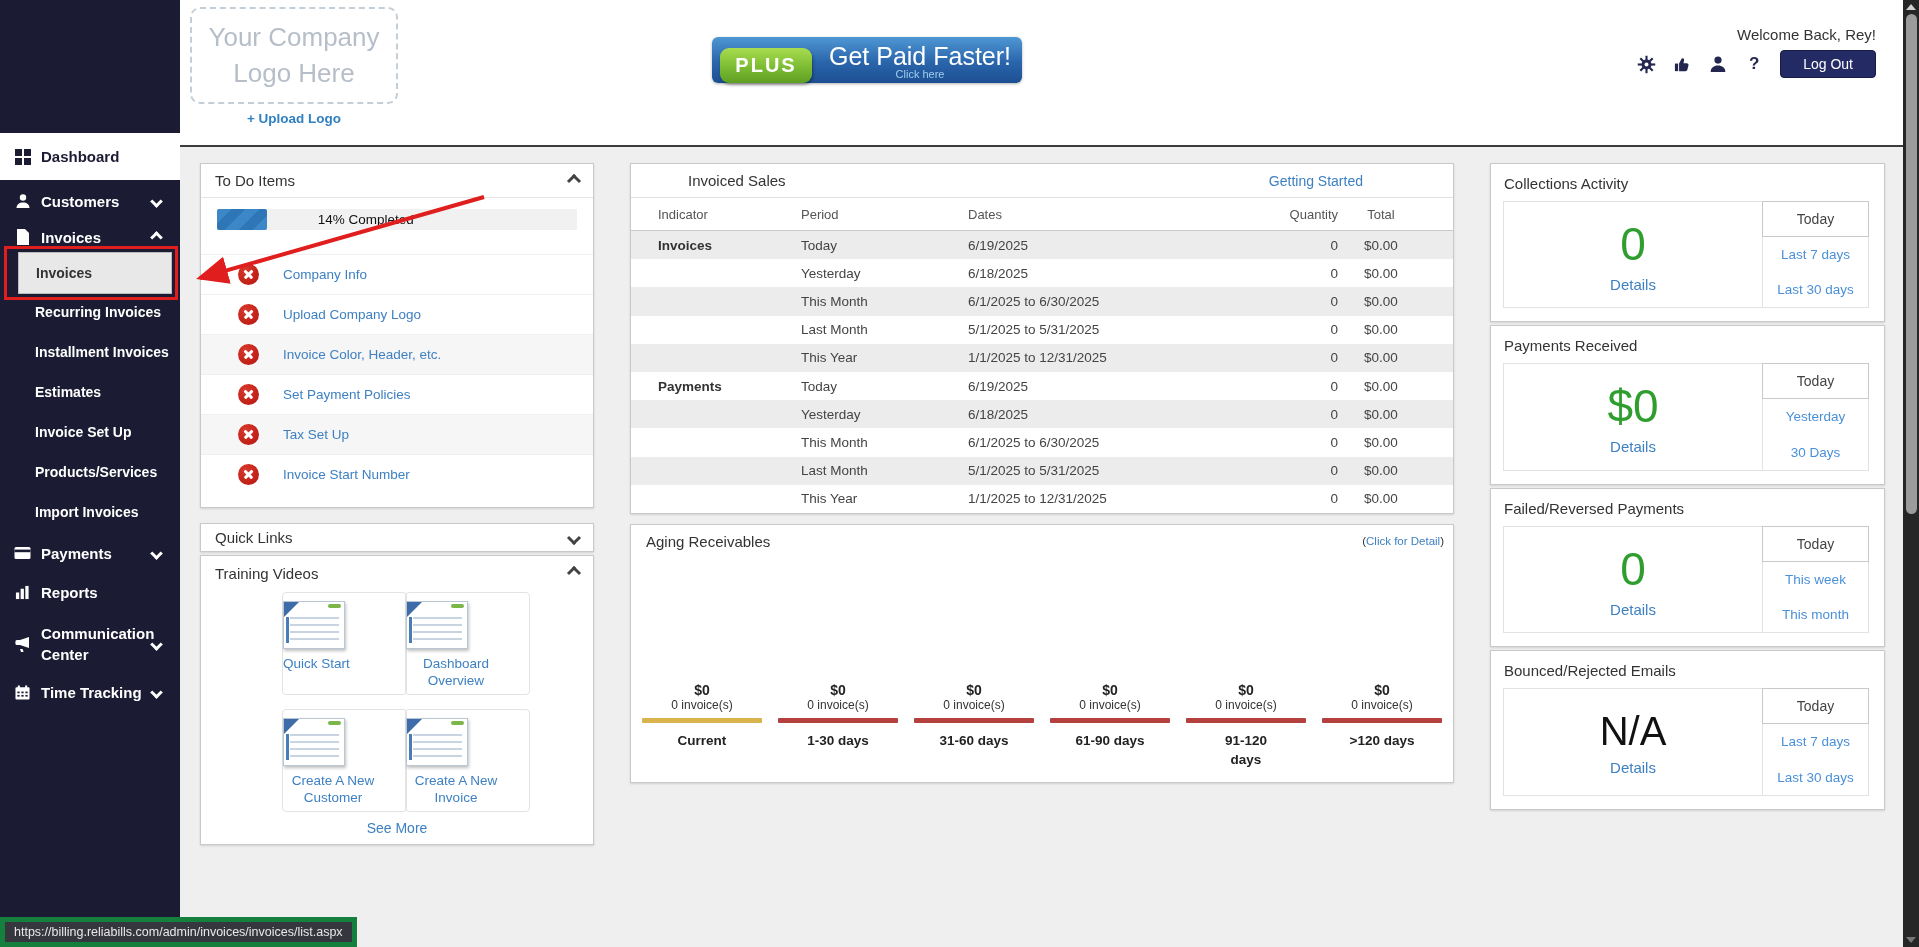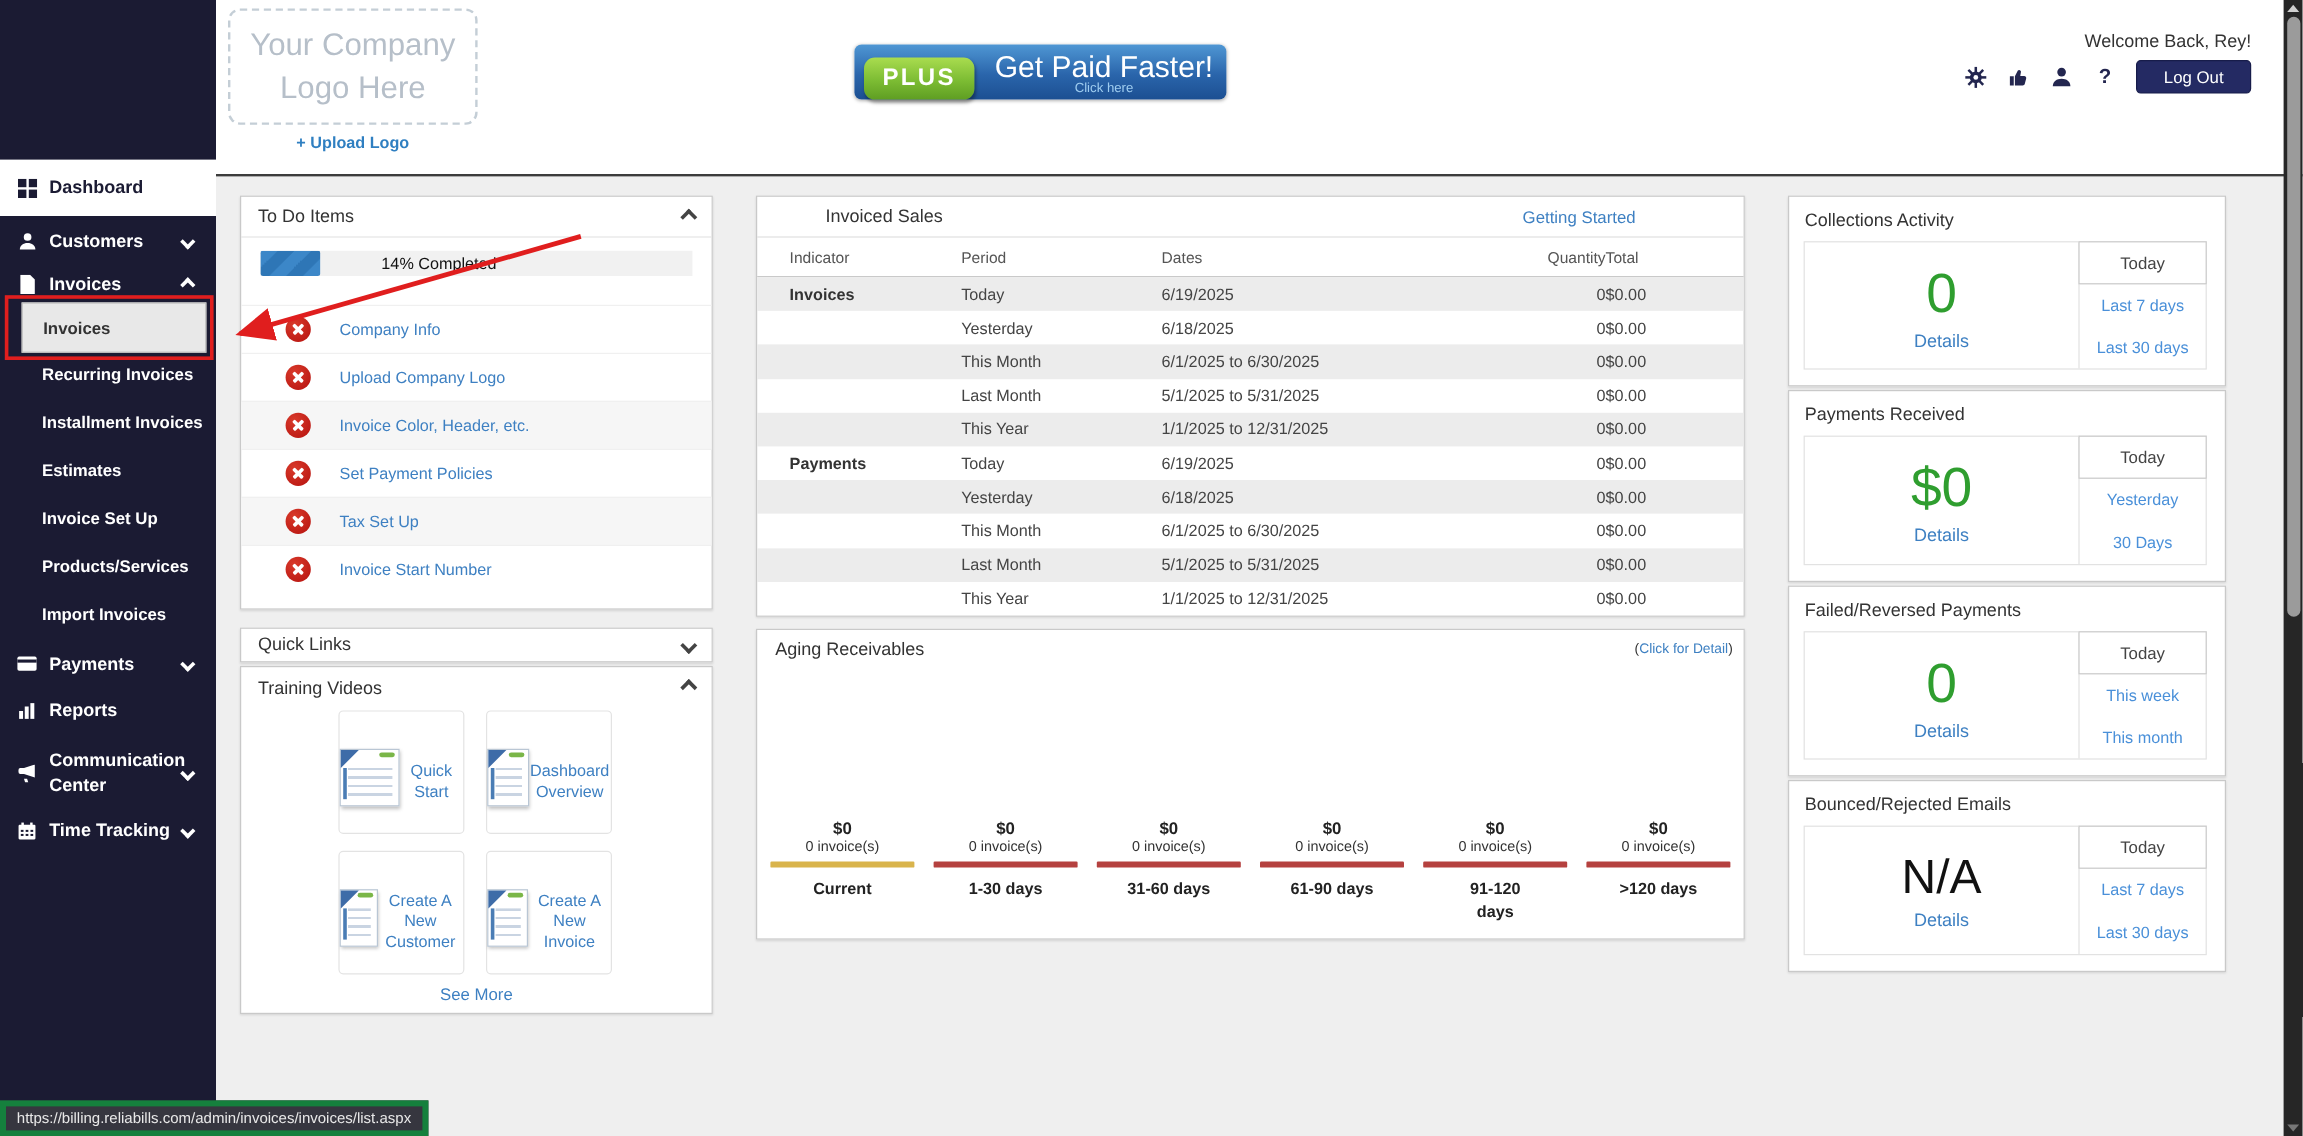--- a/index.html
+++ b/index.html
@@ -52,58 +52,58 @@
 .todo-list{position:absolute;left:0;right:0;top:90px}
 .todo-row{height:40px;display:flex;align-items:center;padding-left:37px;border-top:1px solid #f0f0f0}
 .todo-row.stripe{background:#f6f6f6}
 .todo-row .xcircle{position:relative;width:21px;height:21px;border-radius:50%;background:radial-gradient(circle at 35% 30%,#d93a2b,#b5120e)}
 .todo-row .xcircle i{position:absolute;left:5px;top:9.2px;width:11px;height:2.6px;background:#fff;border-radius:1px}
 .todo-row .xcircle i.b1{transform:rotate(45deg)}
 .todo-row .xcircle i.b2{transform:rotate(-45deg)}
 .todo-row .tlink{margin-left:24px;color:#3e80c2;font-size:13.5px}
 
 
-.vcard{position:absolute;width:105px;height:103px;border:1px solid #e3e3e3;border-radius:4px;display:flex;flex-direction:row;align-items:center;padding-top:8px}
+.vcard{position:absolute;width:125px;height:103px;border:1px solid #e3e3e3;border-radius:4px;display:flex;flex-direction:column;align-items:flex-start;padding-top:8px}
 .vlabel{margin-top:6px;color:#3e80c2;font-size:13.5px;line-height:17px;text-align:center;max-width:100px}
 .thumb{position:relative;width:62px;height:48px;background:#fff;border:1px solid #b9c6d4;box-shadow:1px 2px 3px rgba(0,0,0,.25)}
 .thumb .corner{position:absolute;left:0;top:0;width:0;height:0;border-top:15px solid #3e6ca8;border-right:15px solid transparent}
 .thumb .logo{position:absolute;right:3px;top:2px;width:13px;height:4px;background:#7ab648;border-radius:2px}
 .thumb .lines{position:absolute;left:6px;right:5px;top:15px;bottom:5px;background:repeating-linear-gradient(180deg,#c9d4e2 0 2px,transparent 2px 7px)}
 .thumb .vbar{position:absolute;left:2px;top:15px;width:3px;bottom:5px;background:#4a7db5}
 .see-more{position:absolute;left:0;right:0;bottom:8px;text-align:center;color:#3e80c2;font-size:14px}
 
 
 .is-head{height:34px;display:flex;align-items:center;border-bottom:1px solid #e0e0e0}
 .is-title{margin-left:57px;font-size:15px;color:#333}
 .is-link{margin-left:auto;margin-right:90px;color:#3e80c2;font-size:14px}
 .t-cols{display:flex;align-items:center;height:33px;border-bottom:1px solid #c9c9c9;color:#555;font-size:13px}
 .t-row{display:flex;align-items:center;height:28.2px;font-size:13.5px;color:#444}
 .t-row.stripe{background:#ececec}
 .c1{width:170px;padding-left:27px;font-weight:700;color:#333}
 .c2{width:167px}
 .c3{width:290px}
 .c4{width:80px;text-align:right}
-.c5{width:86px;text-align:left}
+.c5{width:86px;text-align:center}
 .t-cols .c1{font-weight:400;color:#555}
 
 
 .ag-head{height:32px;display:flex;align-items:center;padding:0 9px 0 15px;font-size:15px;color:#333}
 .ag-link-wrap{margin-left:auto;font-size:11.5px;color:#333}
 .ag-link{color:#3e80c2}
 .buckets{position:absolute;left:3px;right:3px;bottom:13px;display:flex}
 .bucket{flex:1;text-align:center}
 .bucket .amt{font-size:14px;font-weight:700;color:#222}
 .bucket .cnt{font-size:12px;color:#333;margin-top:0}
 .bucket .bar{height:5px;width:88%;margin:6px auto 0;border-radius:1px}
 .bucket .bar.gold{background:#d9b44c}
 .bucket .bar.red{background:#b5413f}
 .bucket .lbl{max-width:74px;margin:8px auto 0;font-size:13.5px;font-weight:700;color:#222;line-height:19px}
 
 
-.stat{position:absolute;left:1490px;width:365px;background:#fff;border:1px solid #c9c9c9;box-shadow:0 1px 2px rgba(0,0,0,.12)}
+.stat{position:absolute;left:1490px;width:395px;background:#fff;border:1px solid #c9c9c9;box-shadow:0 1px 2px rgba(0,0,0,.12)}
 .stat .st-title{font-size:15px;font-weight:400;color:#333;padding:11px 0 0 13px}
 .stat .box{position:absolute;left:12px;right:15px;top:37px;bottom:13px;border:1px solid #e2e2e2;display:flex}
 .stat .main{flex:1;display:flex;flex-direction:column;align-items:center;justify-content:center}
 .stat .val{font-size:46px;color:#2f9e2f}
 .stat .val.dark{color:#111;font-size:40px}
 .stat .details{font-size:15px;color:#3e80c2;margin-top:5px}
 .stat .tabs{width:106px;border-left:1px solid #e2e2e2;display:flex;flex-direction:column}
 .stat .tab-active{height:36px;flex:none;border:1px solid #c9c9c9;margin:-1px -1px 0 -1px;display:flex;align-items:center;justify-content:center;font-size:14px;color:#444;background:#fff}
 .stat .tab{flex:1;display:flex;align-items:center;justify-content:center;font-size:13.5px;color:#4a90d9}
 

